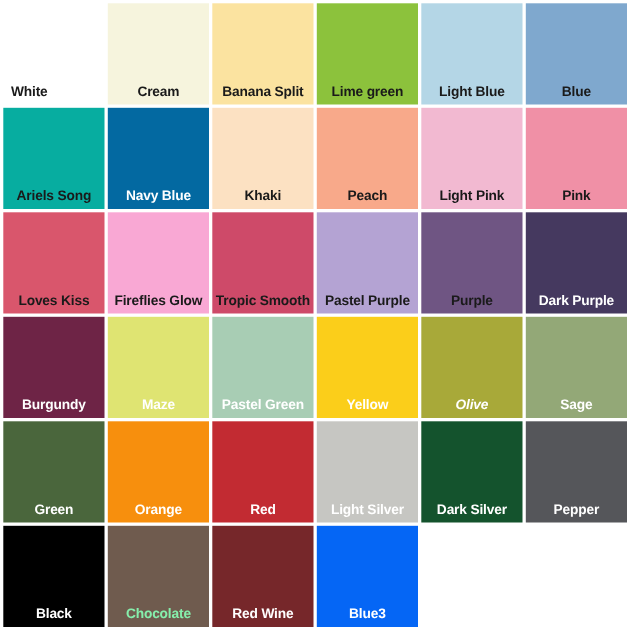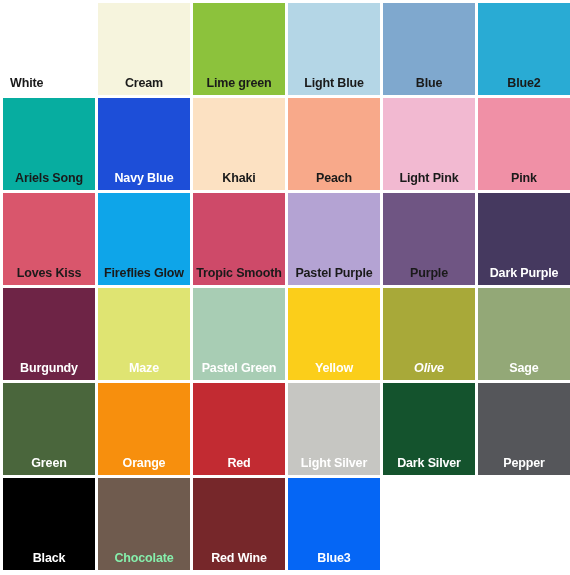--- a/index.html
+++ b/index.html
@@ -57,54 +57,54 @@
 <body>
 
 <div id="swatch-chart">
   <div class="swatch-grid">
       <div class="swatch is-white" style="background: rgb(255, 255, 255);">
         <span class="swatch-label" style="color: rgb(26, 26, 26);">White</span>
       </div>
       <div class="swatch" style="background: rgb(246, 244, 221);">
         <span class="swatch-label" style="color: rgb(26, 26, 26);">Cream</span>
       </div>
+      <div class="swatch" style="background: rgb(251, 227, 160);">
+        <span class="swatch-label" style="color: rgb(26, 26, 26);">Banana Split</span>
+      </div>
       <div class="swatch" style="background: rgb(140, 194, 60);">
         <span class="swatch-label" style="color: rgb(26, 26, 26);">Lime green</span>
       </div>
       <div class="swatch" style="background: rgb(180, 214, 230);">
         <span class="swatch-label" style="color: rgb(26, 26, 26);">Light Blue</span>
       </div>
       <div class="swatch" style="background: rgb(127, 168, 206);">
         <span class="swatch-label" style="color: rgb(26, 26, 26);">Blue</span>
       </div>
-      <div class="swatch" style="background: rgb(41, 171, 212);">
-        <span class="swatch-label" style="color: rgb(26, 26, 26);">Blue2</span>
-      </div>
       <div class="swatch" style="background: rgb(7, 173, 160);">
         <span class="swatch-label" style="color: rgb(26, 26, 26);">Ariels Song</span>
       </div>
-      <div class="swatch" style="background: #1d4ed8;">
+      <div class="swatch" style="background: #0369a1;">
         <span class="swatch-label" style="color: rgb(255, 255, 255);">Navy Blue</span>
       </div>
       <div class="swatch" style="background: rgb(252, 225, 194);">
         <span class="swatch-label" style="color: rgb(26, 26, 26);">Khaki</span>
       </div>
       <div class="swatch" style="background: rgb(248, 169, 138);">
         <span class="swatch-label" style="color: rgb(26, 26, 26);">Peach</span>
       </div>
       <div class="swatch" style="background: rgb(242, 185, 209);">
         <span class="swatch-label" style="color: rgb(26, 26, 26);">Light Pink</span>
       </div>
       <div class="swatch" style="background: rgb(240, 144, 166);">
         <span class="swatch-label" style="color: rgb(26, 26, 26);">Pink</span>
       </div>
       <div class="swatch" style="background: rgb(217, 86, 108);">
         <span class="swatch-label" style="color: rgb(26, 26, 26);">Loves Kiss</span>
       </div>
-      <div class="swatch" style="background: #0ea5e9;">
+      <div class="swatch" style="background: #f9a8d4;">
         <span class="swatch-label" style="color: rgb(26, 26, 26);">Fireflies Glow</span>
       </div>
       <div class="swatch" style="background: rgb(206, 74, 105);">
         <span class="swatch-label" style="color: rgb(26, 26, 26);">Tropic Smooth</span>
       </div>
       <div class="swatch" style="background: rgb(180, 163, 211);">
         <span class="swatch-label" style="color: rgb(26, 26, 26);">Pastel Purple</span>
       </div>
       <div class="swatch" style="background: rgb(111, 85, 131);">
         <span class="swatch-label" style="color: rgb(26, 26, 26);">Purple</span>

